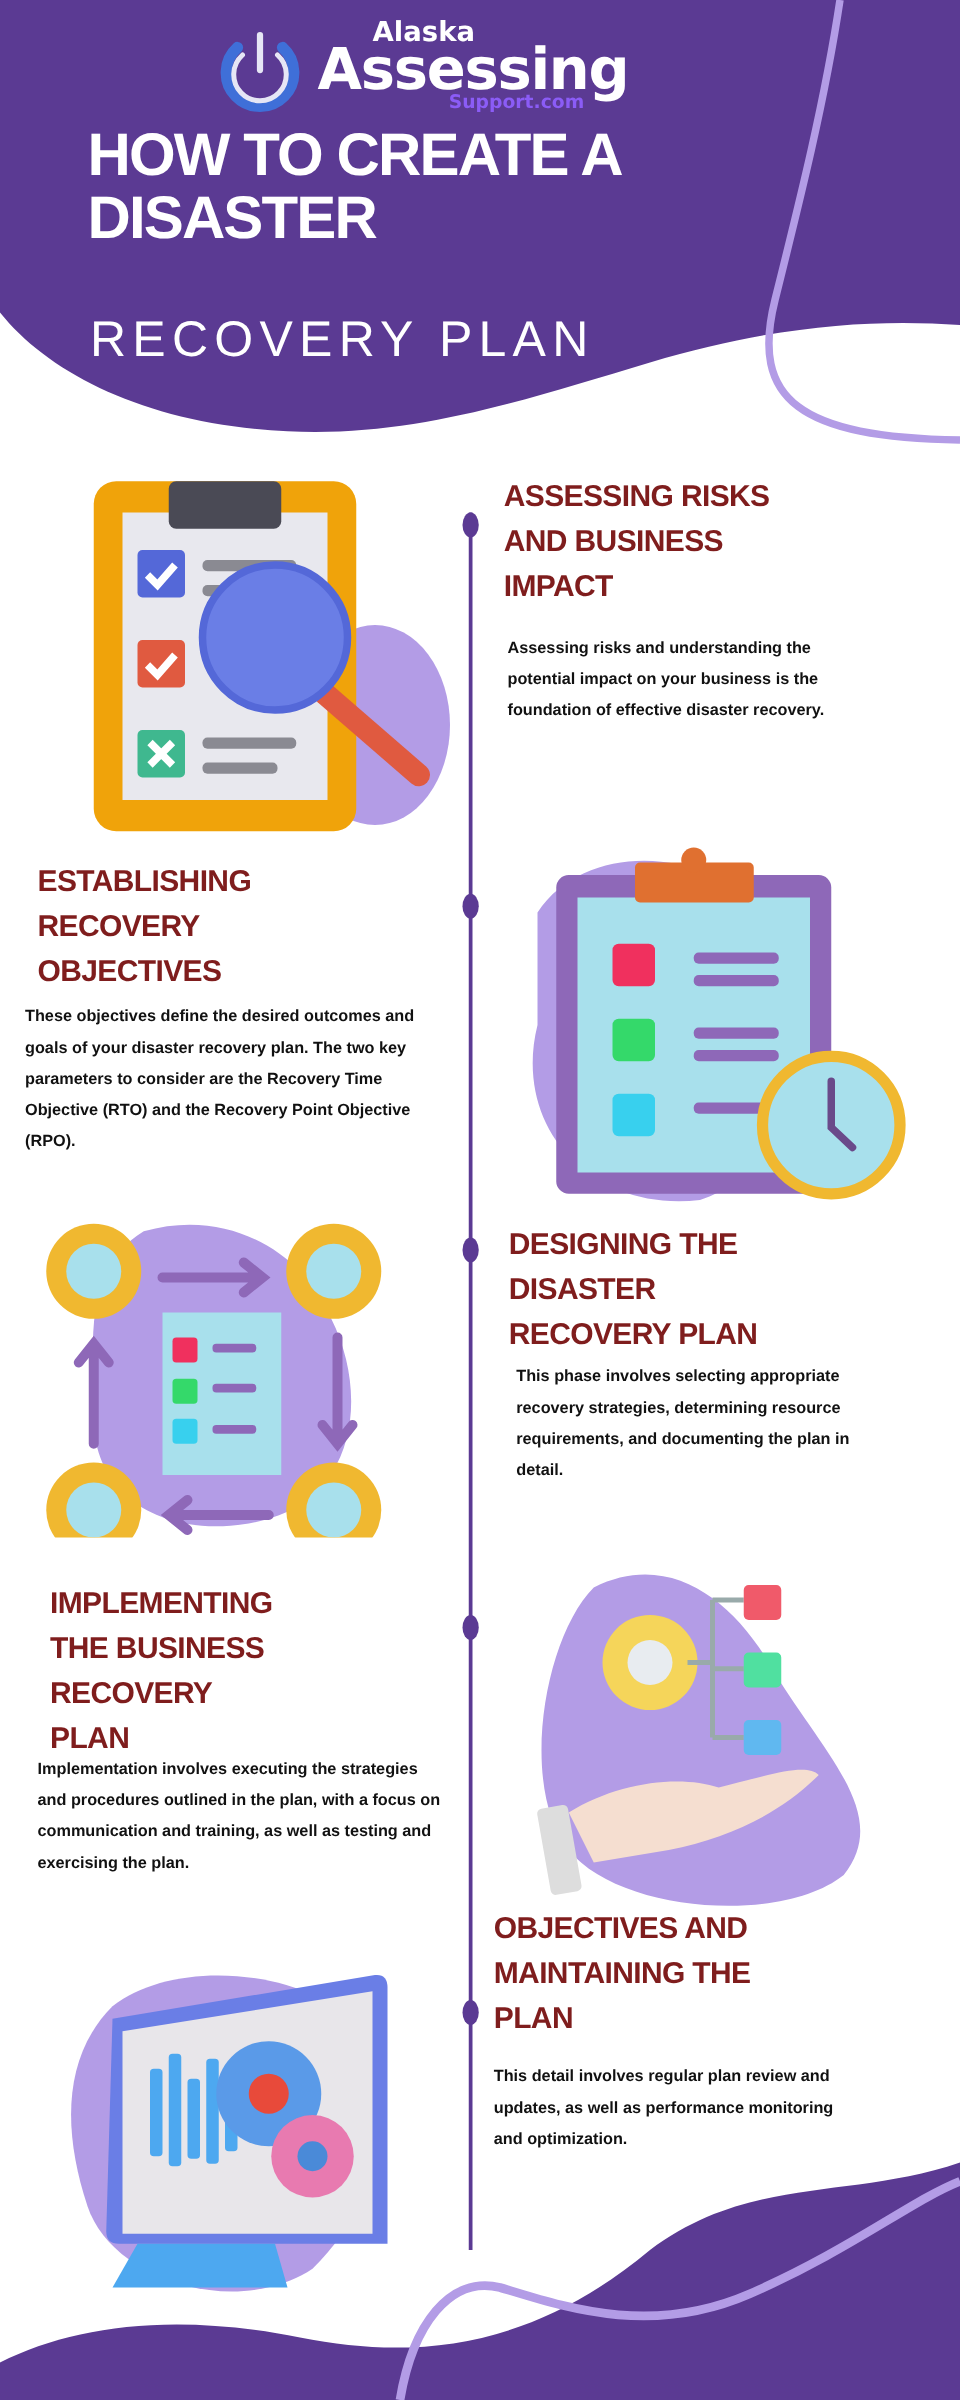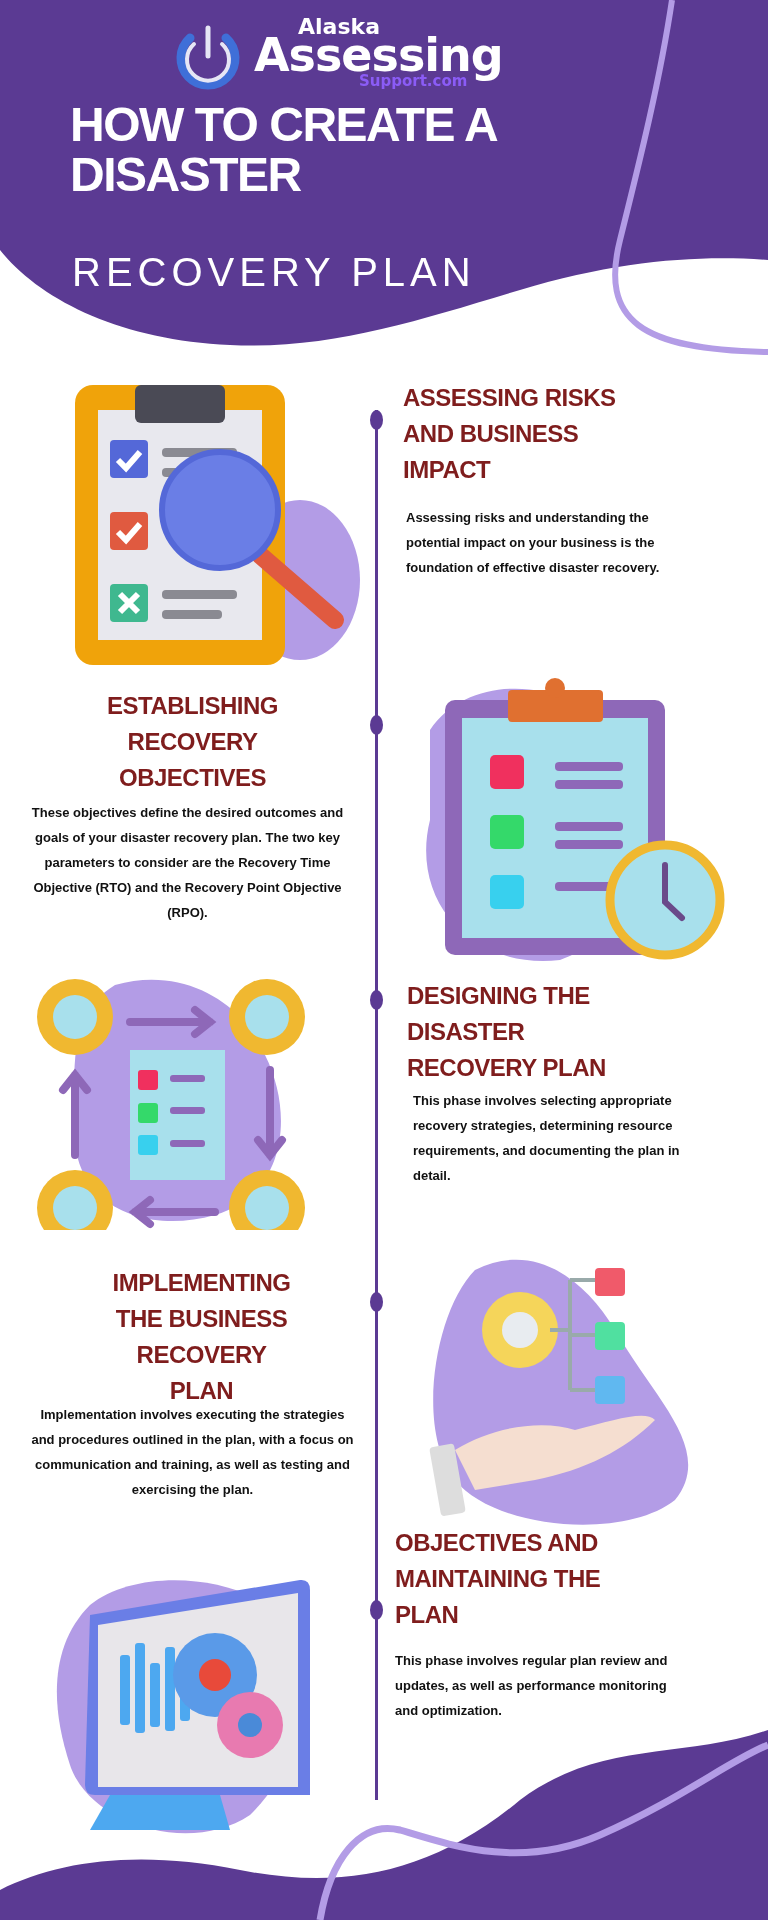--- a/index.html
+++ b/index.html
@@ -10,21 +10,21 @@
 .logo{position:absolute;left:172px;top:14px;width:340px;height:80px}
 .logo-small{position:absolute;left:126px;top:0;color:#fff;font-weight:bold;font-size:22px;font-family:"DejaVu Sans",sans-serif}
 .logo-big{position:absolute;left:82px;top:14px;color:#fff;font-weight:bold;font-size:46px;font-family:"DejaVu Sans",sans-serif;letter-spacing:-1px}
 .logo-dom{position:absolute;left:187px;top:58px;color:#8b5cf6;font-weight:bold;font-size:15px;font-family:"DejaVu Sans",sans-serif}
 .title{position:absolute;left:70px;top:100px;color:#fff;font-weight:bold;font-size:48px;line-height:50px;letter-spacing:-1.5px;font-family:"Liberation Sans",sans-serif}
 .subtitle{position:absolute;left:72px;top:250px;color:#fff;font-size:40px;letter-spacing:5px;font-family:"Liberation Sans",sans-serif}
 .timeline{position:absolute;left:375px;top:410px;width:3px;height:1390px;background:#5b3a93}
 .dot{position:absolute;left:370px;width:13px;height:20px;border-radius:50%;background:#5b3a93}
 .h{position:absolute;color:#7f1d1d;font-weight:bold;font-size:24px;line-height:36px;letter-spacing:-0.5px;font-family:"Liberation Sans",sans-serif}
 .p{position:absolute;color:#111;font-weight:bold;font-size:13px;line-height:25px;font-family:"Liberation Sans",sans-serif}
-.right{text-align:center}
+.right{text-align:left}
 </style>
 </head>
 <body>
 
 <svg class="bg-svg" width="768" height="1920">
   <path d="M0 0 H768 V260 C700 255 620 260 520 290 C420 320 330 350 230 345 C120 340 40 300 0 250 Z" fill="#5b3a93"></path>
   <path d="M672 0 C660 80 640 160 620 240 C600 320 640 350 768 352" fill="none" stroke="#b39ce6" stroke-width="6"></path>
   <path d="M0 1920 V1890 C60 1860 140 1850 240 1870 C340 1890 430 1875 520 1800 C600 1740 680 1760 768 1730 V1920 Z" fill="#5b3a93"></path>
   <path d="M320 1920 C330 1860 360 1820 400 1830 C450 1845 520 1870 600 1835 C680 1800 730 1760 768 1745" fill="none" stroke="#b39ce6" stroke-width="7"></path>
 </svg>
@@ -159,21 +159,21 @@
   <rect x="180" y="126" width="30" height="28" rx="4" fill="#60b8f0"></rect>
   <path d="M40 200 C80 175 130 170 160 180 C200 170 230 160 240 170 C210 200 170 220 120 230 L60 240 Z" fill="#f5ded0"></path>
   <rect x="20" y="195" width="25" height="70" rx="4" fill="#ddd" transform="rotate(-10 32 230)"></rect>
 </svg>
 
 <div class="h" style="left:395px;top:1525px">
   <div>OBJECTIVES AND</div>
   <div>MAINTAINING THE</div>
   <div>PLAN</div>
 </div>
-<div class="p" style="left:395px;top:1648px;width:290px">This phase involves regular plan review and updates, as well as performance monitoring and optimization.</div>
+<div class="p" style="left:395px;top:1648px;width:290px">This detail involves regular plan review and updates, as well as performance monitoring and optimization.</div>
 
 <svg class="abs" style="left:50px;top:1565px" width="290" height="275">
   <path d="M40 40 C90 0 200 10 240 60 C280 120 250 200 200 250 C140 290 40 260 20 200 C0 140 0 80 40 40 Z" fill="#b39ce6"></path>
   <path d="M40 50 L250 15 Q260 14 260 25 L260 230 L45 230 Q35 230 35 220 Z" fill="#6a7ee6"></path>
   <path d="M48 60 L248 28 L248 222 L48 222 Z" fill="#e8e6ea"></path>
   <rect x="70" y="90" width="10" height="70" rx="3" fill="#4da8f0"></rect>
   <rect x="85" y="78" width="10" height="90" rx="3" fill="#4da8f0"></rect>
   <rect x="100" y="98" width="10" height="64" rx="3" fill="#4da8f0"></rect>
   <rect x="115" y="82" width="10" height="84" rx="3" fill="#4da8f0"></rect>
   <rect x="130" y="100" width="10" height="56" rx="3" fill="#4da8f0"></rect>

